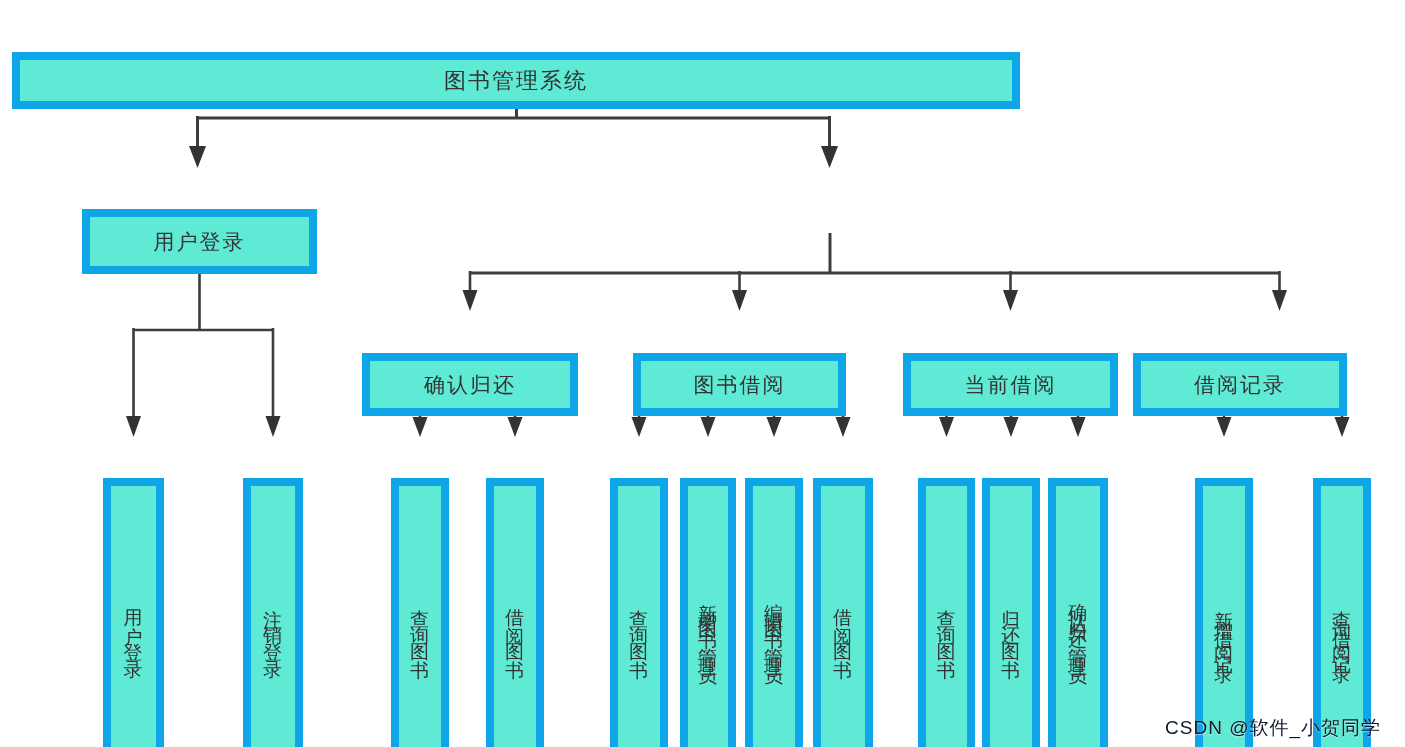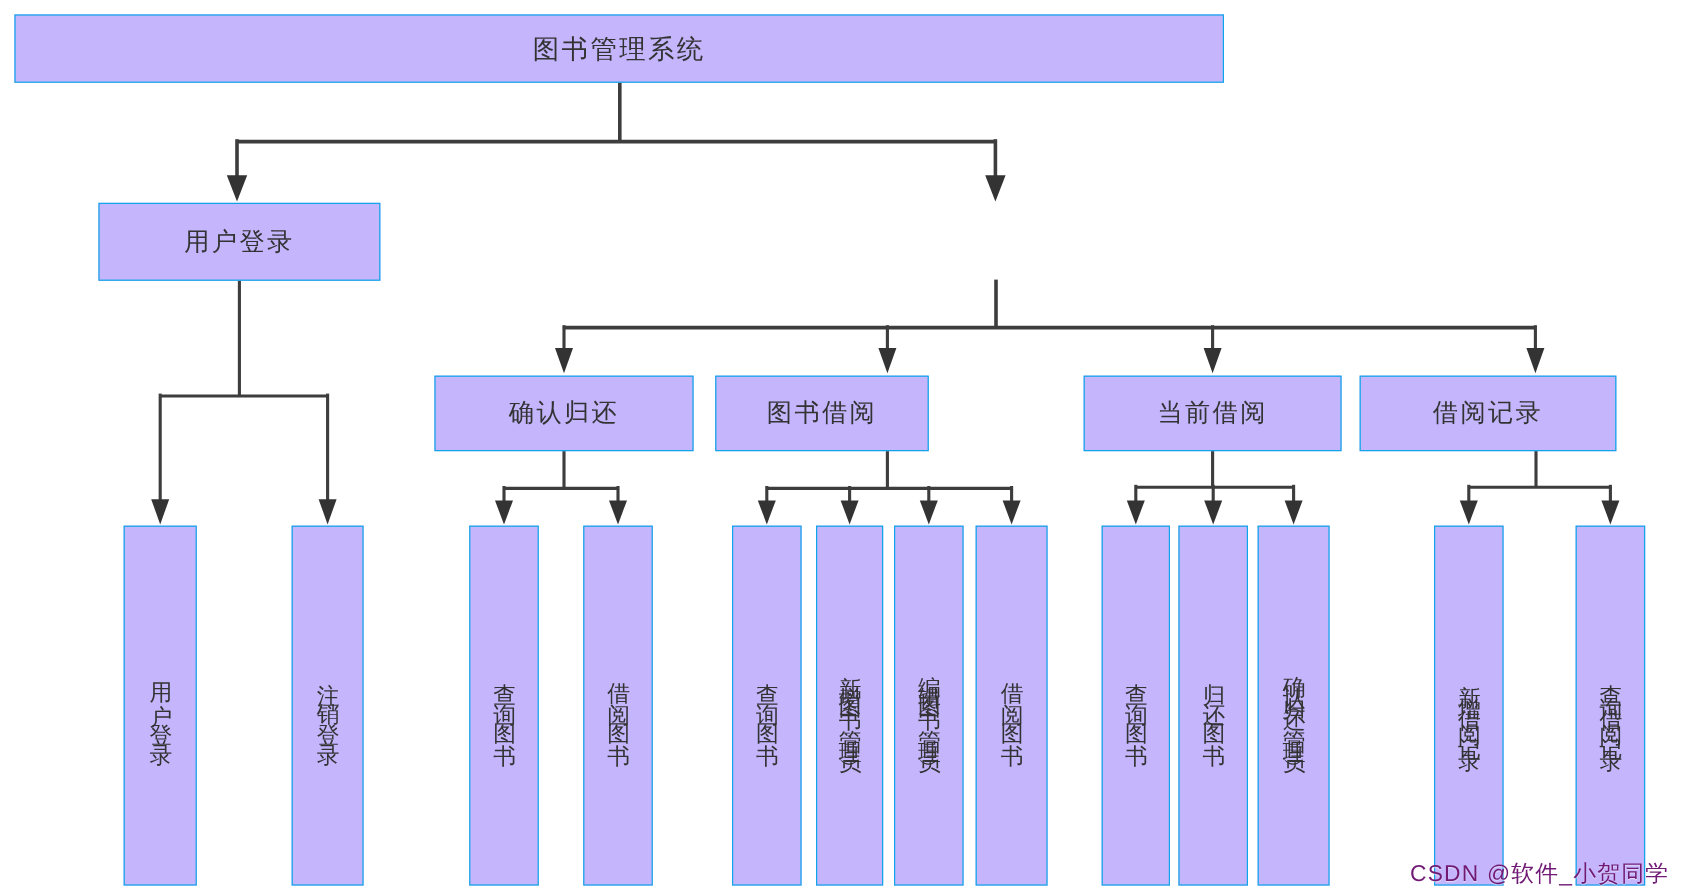--- a/index.html
+++ b/index.html
@@ -2,30 +2,30 @@
 <html><head>
 <meta charset="utf-8">
 <style>
   html,body{margin:0;padding:0;background:#ffffff;}
   .stage{
     position:relative;width:1405px;height:747px;background:#ffffff;overflow:hidden;
     font-family:"Liberation Sans","DejaVu Sans",sans-serif;color:#333333;
   }
   .wires{position:absolute;left:0;top:0;z-index:1;}
   .node{
-    position:absolute;z-index:2;box-sizing:border-box;background:#c4b5fd;
-    border:1px solid #0ea5e9;display:flex;align-items:center;justify-content:center;
-    line-height:1;white-space:nowrap;
+    position:absolute;z-index:2;box-sizing:border-box;background:#5eead4;
+    border:8px solid #0ea5e9;display:flex;align-items:center;justify-content:center;
+    line-height:1;white-space:nowrap;margin-top:40px;
   }
   .hnode{font-size:21px;letter-spacing:2px;}
   .root{left:12px;top:12px;width:1008px;height:57px;font-size:22px;}
   .n-user-login{left:82px;top:169px;width:235px;height:65px;}
   .n-book-mgmt{left:712px;top:169px;width:236px;height:65px;}
   .n-newbook{left:362px;top:313px;width:216px;height:63px;}
-  .n-bookborrow{left:596px;top:313px;width:178px;height:63px;}
+  .n-bookborrow{left:633px;top:313px;width:213px;height:63px;}
   .n-current{left:903px;top:313px;width:215px;height:63px;text-align:center;}
   .n-records{left:1133px;top:313px;width:214px;height:63px;}
   .vnode{
     writing-mode:vertical-rl;text-orientation:mixed;
     font-size:19px;top:438px;height:300px;
   }
   .len4{letter-spacing:17px;}
   .len6{letter-spacing:11px;}
   .len9{letter-spacing:9px;}
   .leaf0{left:103px;width:61px;}
@@ -35,22 +35,22 @@
   .leaf4{left:610px;width:58px;}
   .leaf5{left:680px;width:56px;}
   .leaf6{left:745px;width:58px;}
   .leaf7{left:813px;width:60px;}
   .leaf8{left:918px;width:57px;}
   .leaf9{left:982px;width:58px;}
   .leaf10{left:1048px;width:60px;}
   .leaf11{left:1195px;width:58px;}
   .leaf12{left:1313px;width:58px;}
   .watermark{
-    position:absolute;right:14px;bottom:6px;z-index:3;
-    font-size:19px;color:#701a75;letter-spacing:1px;text-shadow:0 1px 1px rgba(255,255,255,.6);
+    position:absolute;right:24px;bottom:6px;z-index:3;
+    font-size:19px;color:#0f172a;letter-spacing:1px;text-shadow:0 1px 1px rgba(255,255,255,.6);
   }
   svg .wire{stroke:#3d3d3d;stroke-width:2.6;fill:none;}
   svg .wire-thick{stroke:#3d3d3d;stroke-width:3;fill:none;}
   svg .head{fill:#333333;stroke:none;}
 </style>
 </head>
 <body>
 
 <div class="stage">
 

